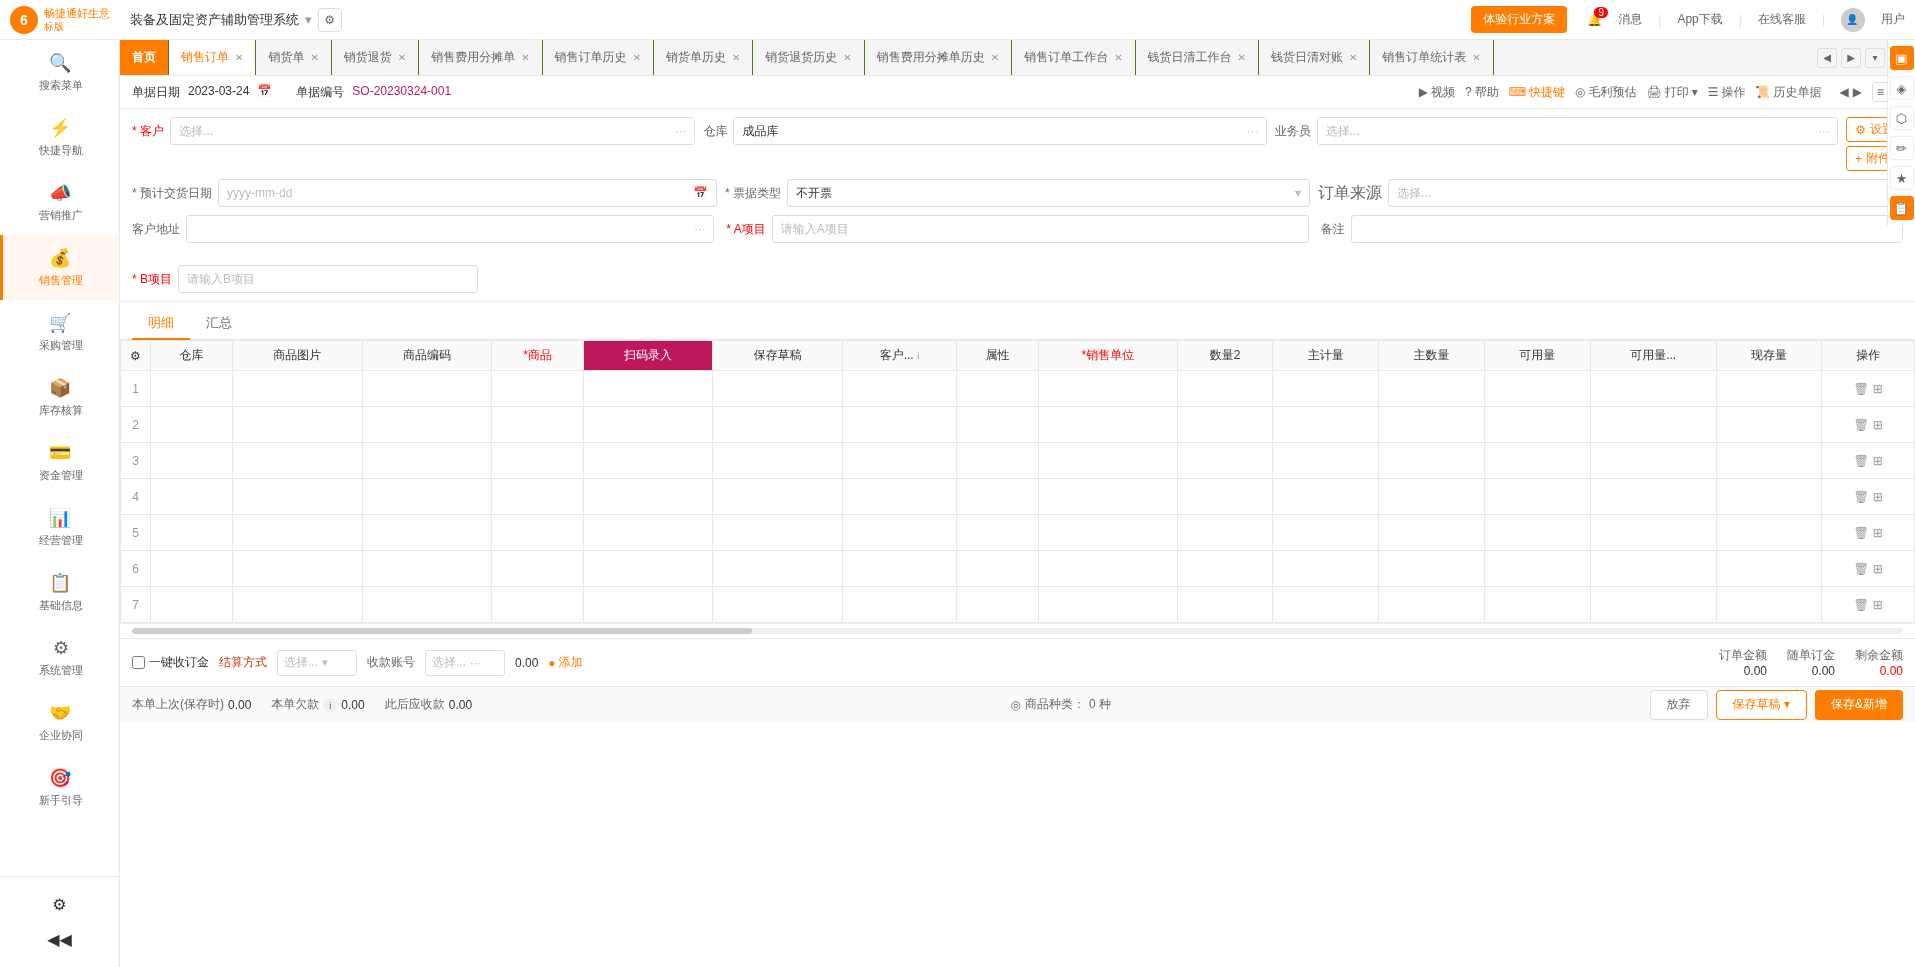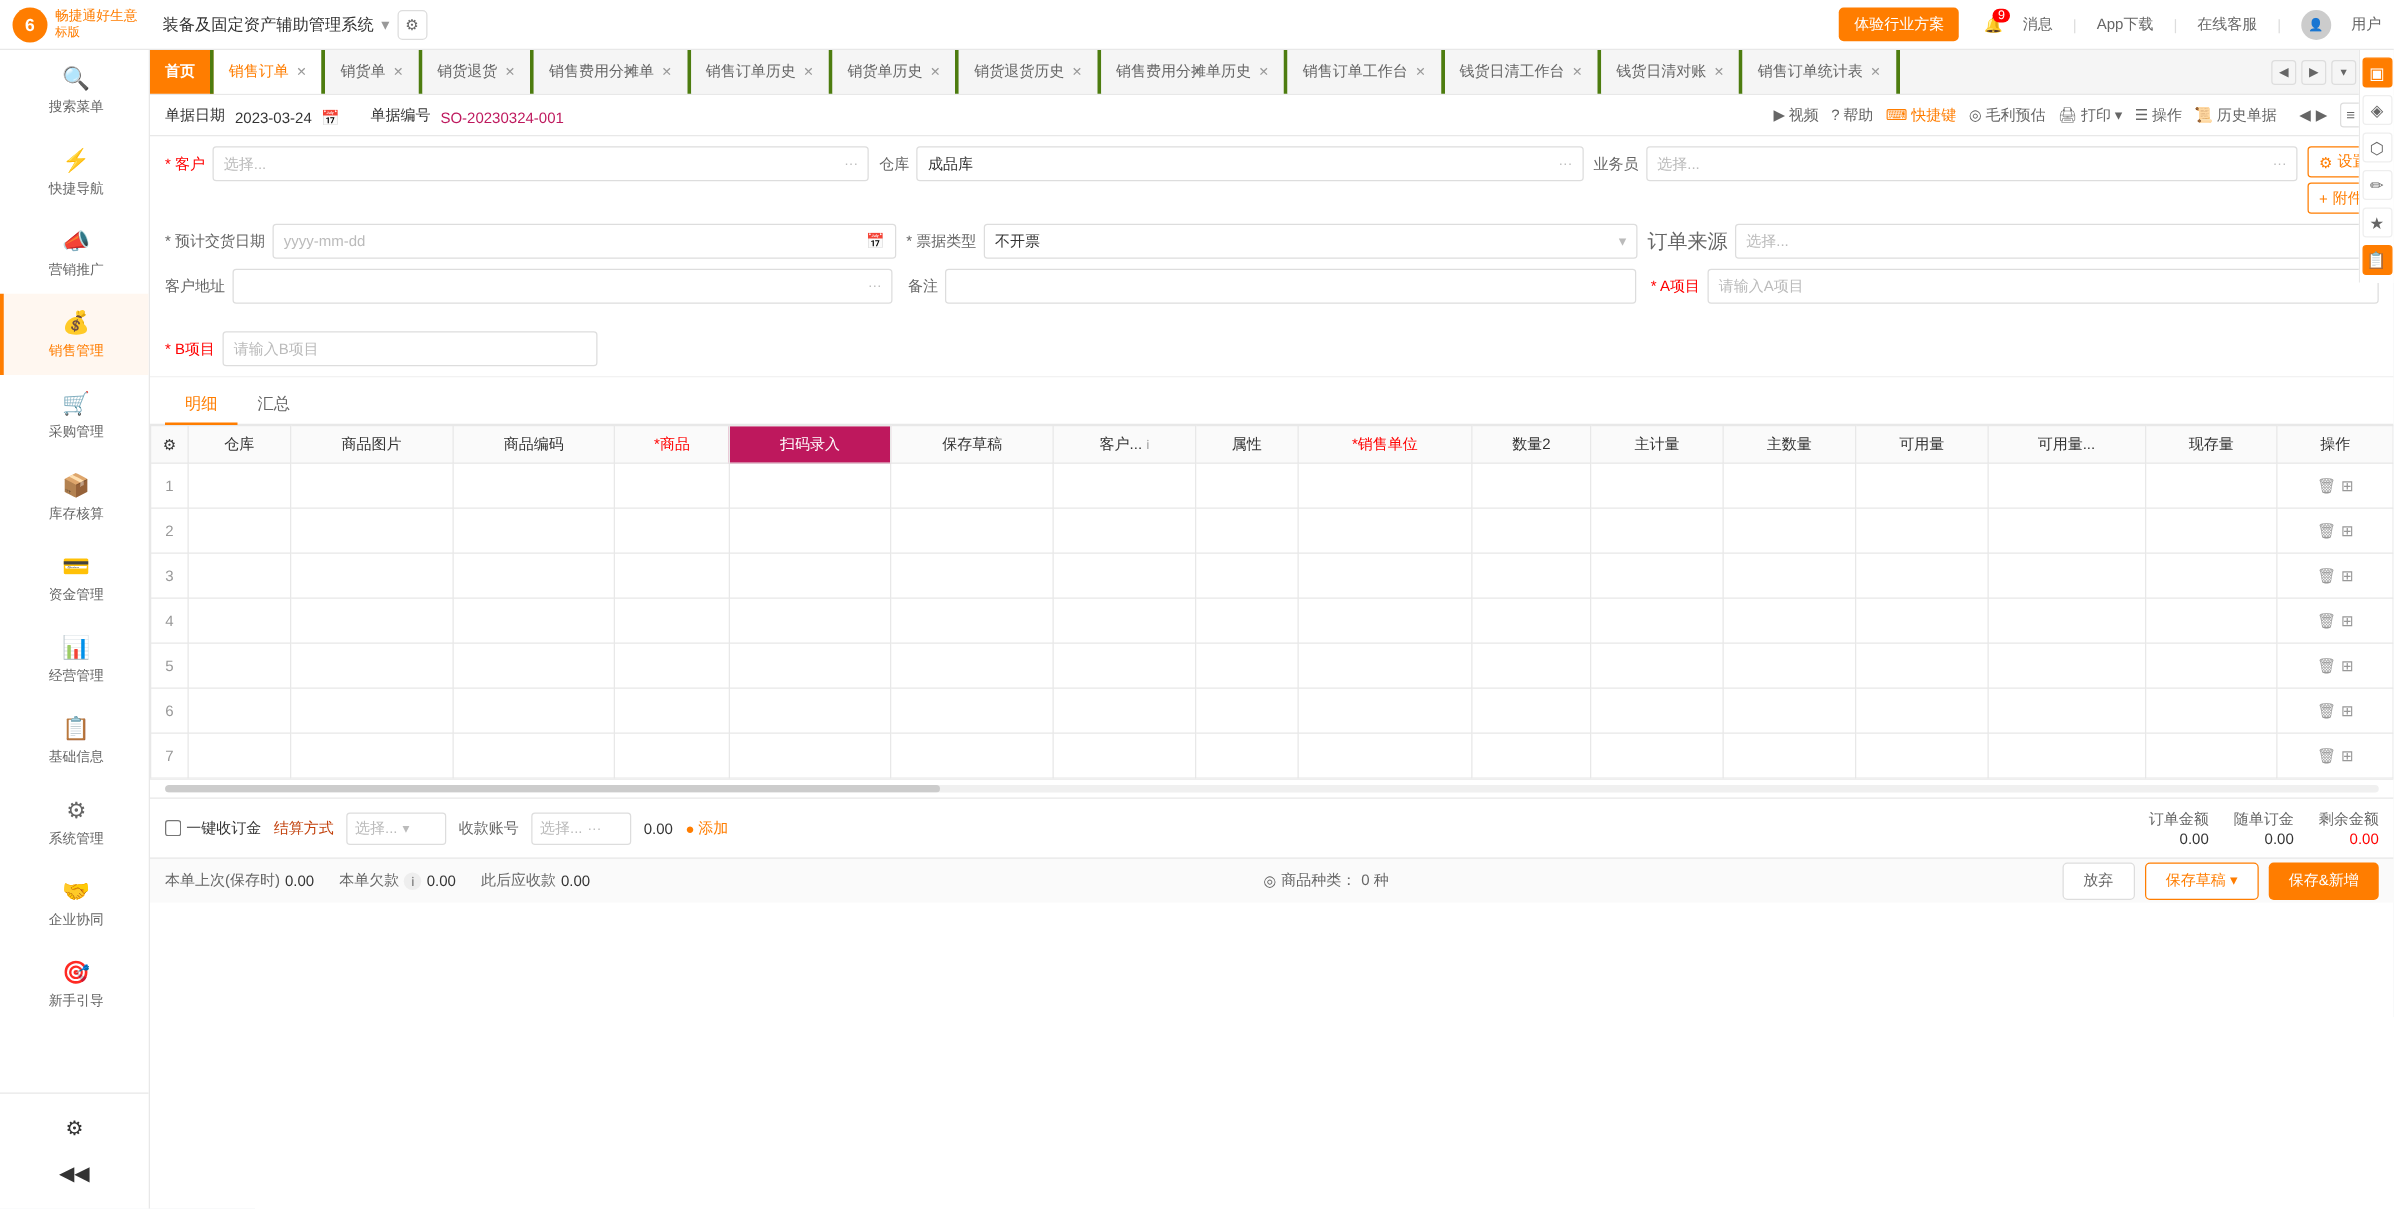--- a/index.html
+++ b/index.html
@@ -171,21 +171,21 @@
     }
     .tab-bar .tab {
       display: flex;
       align-items: center;
       padding: 0 12px;
       height: 36px;
       cursor: pointer;
       white-space: nowrap;
       font-size: 12px;
       color: #666;
-      border-right: 3px solid #4d7c0f;
+      border-right: 1px solid #4d7c0f;
       position: relative;
       background: #f5f5f5;
     }
     .tab-bar .tab.active {
       background: #fff;
       color: #ff7d00;
       font-weight: 500;
     }
     .tab-bar .tab.home {
       background: #ff7d00;
@@ -227,21 +227,21 @@
       align-items: center;
       padding: 6px 12px;
       border-bottom: 1px solid #e8e8e8;
       gap: 8px;
       font-size: 12px;
       color: #666;
       background: #fff;
     }
     .page-toolbar .toolbar-left {
       display: flex;
-      align-items: flex-end;
+      align-items: flex-start;
       gap: 8px;
       flex: 1;
     }
     .page-toolbar .doc-date-label {
       color: #333;
       font-size: 12px;
     }
     .page-toolbar .doc-date-value {
       color: #333;
       font-size: 12px;
@@ -713,28 +713,28 @@
 
         <div style="display:flex;align-items:center;gap:12px;margin-bottom:22px">
           <div style="flex:1;display:flex;align-items:center;gap:6px">
             <label style="white-space:nowrap;font-size:12px;color:#666">客户地址</label>
             <div style="flex:1;height:28px;border:1px solid #ddd;border-radius:3px;padding:0 8px;display:flex;align-items:center;justify-content:space-between;background:#fff;cursor:pointer">
               <span style="color:#bbb;font-size:12px"></span>
               <span style="color:#bbb;font-size:11px">···</span>
             </div>
           </div>
           <div style="flex:1;display:flex;align-items:center;gap:6px">
-            <label style="white-space:nowrap;font-size:12px;color:#666">备注</label>
-            <div style="flex:1;height:28px;border:1px solid #ddd;border-radius:3px;padding:0 8px;display:flex;align-items:center;background:#fff;cursor:text">
-            </div>
-          </div>
-          <div style="flex:1;display:flex;align-items:center;gap:6px">
             <label style="white-space:nowrap;font-size:12px;color:#f00">* A项目</label>
             <div style="flex:1;height:28px;border:1px solid #ddd;border-radius:3px;padding:0 8px;display:flex;align-items:center;background:#fff;cursor:text">
               <span style="color:#bbb;font-size:12px">请输入A项目</span>
+            </div>
+          </div>
+          <div style="flex:1;display:flex;align-items:center;gap:6px">
+            <label style="white-space:nowrap;font-size:12px;color:#666">备注</label>
+            <div style="flex:1;height:28px;border:1px solid #ddd;border-radius:3px;padding:0 8px;display:flex;align-items:center;background:#fff;cursor:text">
             </div>
           </div>
         </div>
 
         <div style="display:flex;align-items:center;gap:8px">
           <div style="display:flex;align-items:center;gap:6px">
             <label style="white-space:nowrap;font-size:12px;color:#f00">* B项目</label>
             <div style="width:300px;height:28px;border:1px solid #ddd;border-radius:3px;padding:0 8px;display:flex;align-items:center;background:#fff;cursor:text">
               <span style="color:#bbb;font-size:12px">请输入B项目</span>
             </div>

